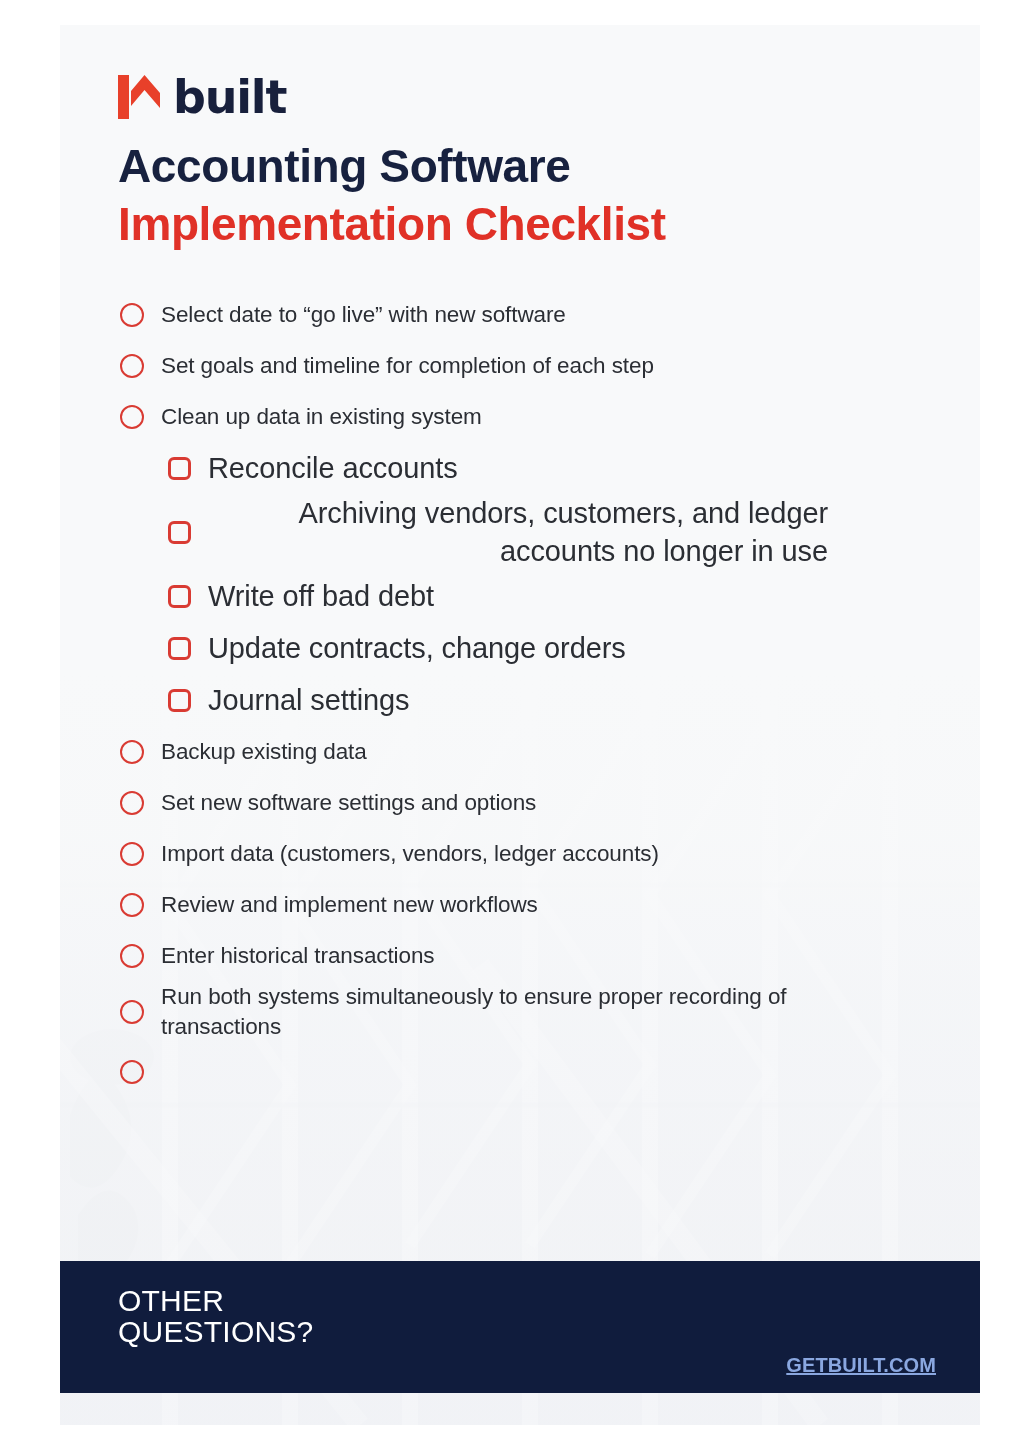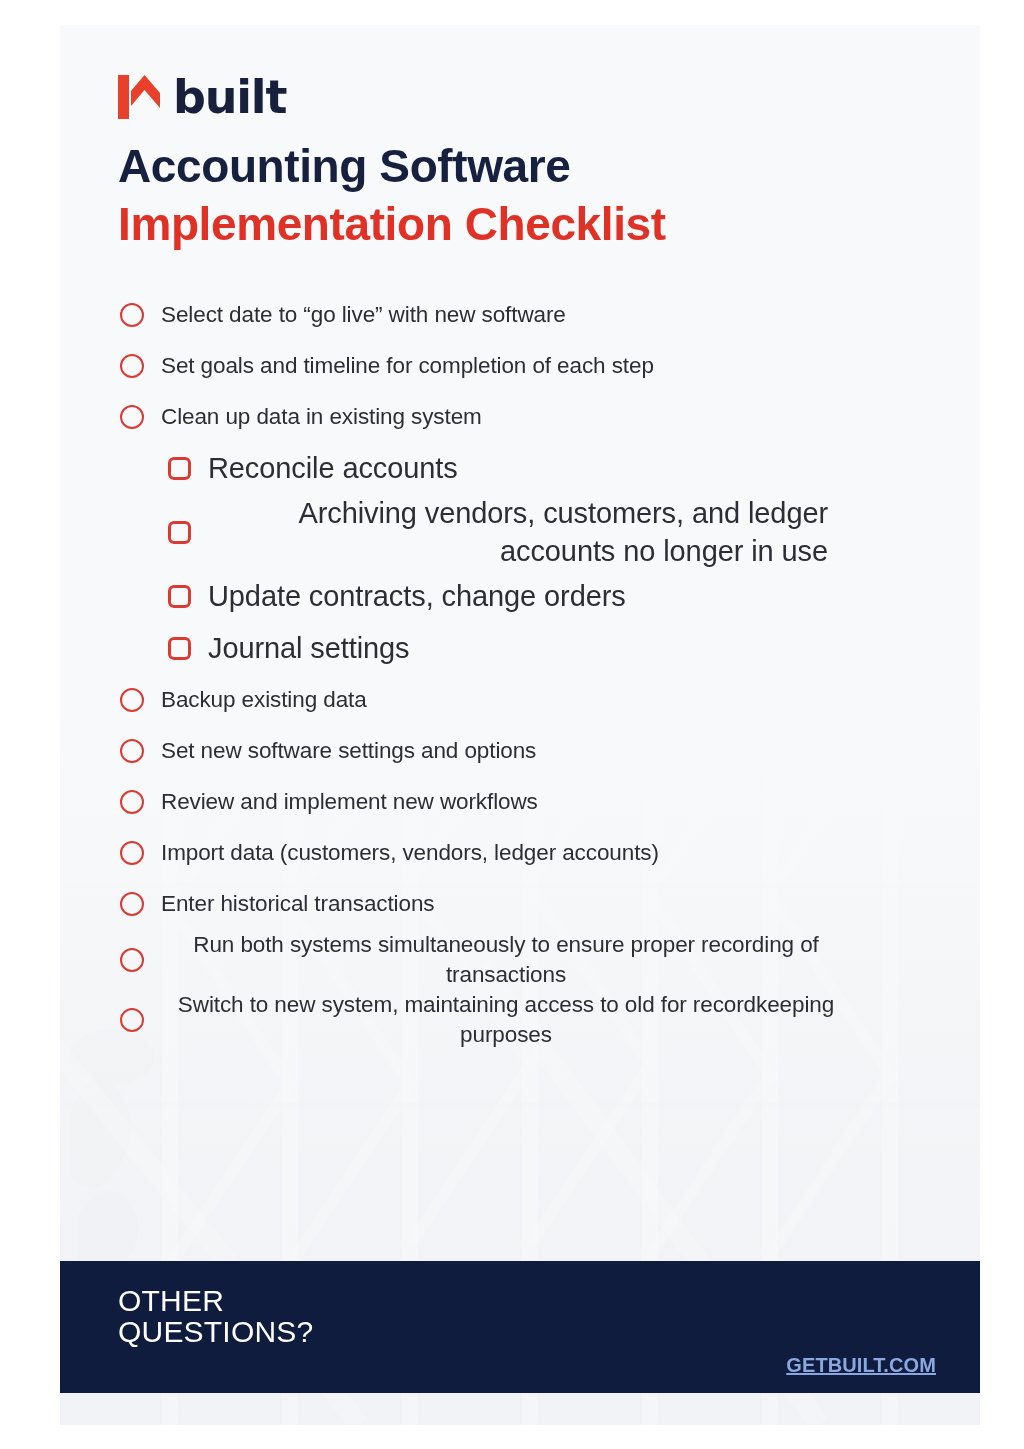--- a/index.html
+++ b/index.html
@@ -104,21 +104,21 @@
     left: 56px;
     top: 264px;
     width: 820px;
   }
 
   .item {
     display: flex;
     align-items: center;
     gap: 17px;
   }
-  .item.level-1 { padding: 0 0 0 4px; min-height: 51px; text-align: center; }
+  .item.level-1 { padding: 0 0 0 4px; min-height: 51px; }
   .item.level-2 { padding: 0 0 0 52px; min-height: 52px; }
 
   .item.twoline { min-height: 60px; }
 
   .bullet-circle {
     flex: 0 0 auto;
     width: 24px;
     height: 24px;
     border: 2.5px solid #d93b33;
     border-radius: 50%;
@@ -272,53 +272,56 @@
           <div class="item level-2">
             <span class="bullet-square"></span>
             <span class="item-label">Reconcile accounts</span>
           </div>
           <div class="item level-2 twoline">
             <span class="bullet-square"></span>
             <span class="item-label wrap">Archiving vendors, customers, and ledger accounts no longer in use</span>
           </div>
           <div class="item level-2">
             <span class="bullet-square"></span>
+            <span class="item-label">Write off bad debt</span>
+          </div>
+          <div class="item level-2">
+            <span class="bullet-square"></span>
             <span class="item-label">Update contracts, change orders</span>
           </div>
           <div class="item level-2">
             <span class="bullet-square"></span>
             <span class="item-label">Journal settings</span>
           </div>
           <div class="item level-1">
             <span class="bullet-circle"></span>
             <span class="item-label">Backup existing data</span>
           </div>
           <div class="item level-1">
             <span class="bullet-circle"></span>
             <span class="item-label">Set new software settings and options</span>
           </div>
           <div class="item level-1">
             <span class="bullet-circle"></span>
+            <span class="item-label">Import data (customers, vendors, ledger accounts)</span>
+          </div>
+          <div class="item level-1">
+            <span class="bullet-circle"></span>
             <span class="item-label">Review and implement new workflows</span>
           </div>
           <div class="item level-1">
             <span class="bullet-circle"></span>
-            <span class="item-label">Import data (customers, vendors, ledger accounts)</span>
-          </div>
-          <div class="item level-1">
-            <span class="bullet-circle"></span>
             <span class="item-label">Enter historical transactions</span>
           </div>
           <div class="item level-1 twoline">
             <span class="bullet-circle"></span>
             <span class="item-label wrap">Run both systems simultaneously to ensure proper recording of transactions</span>
           </div>
           <div class="item level-1 twoline">
             <span class="bullet-circle"></span>
-            <span class="item-label wrap">Switch to new system, maintaining access to old for recordkeeping purposes</span>
           </div>
         </div>
 
     </div>
 
     <div class="footer">
       <div class="footer-inner">
         <div class="footer-heading">OTHER</div>
         <div class="footer-heading">QUESTIONS?</div>
         <a class="footer-site" href="#">GETBUILT.COM</a>

